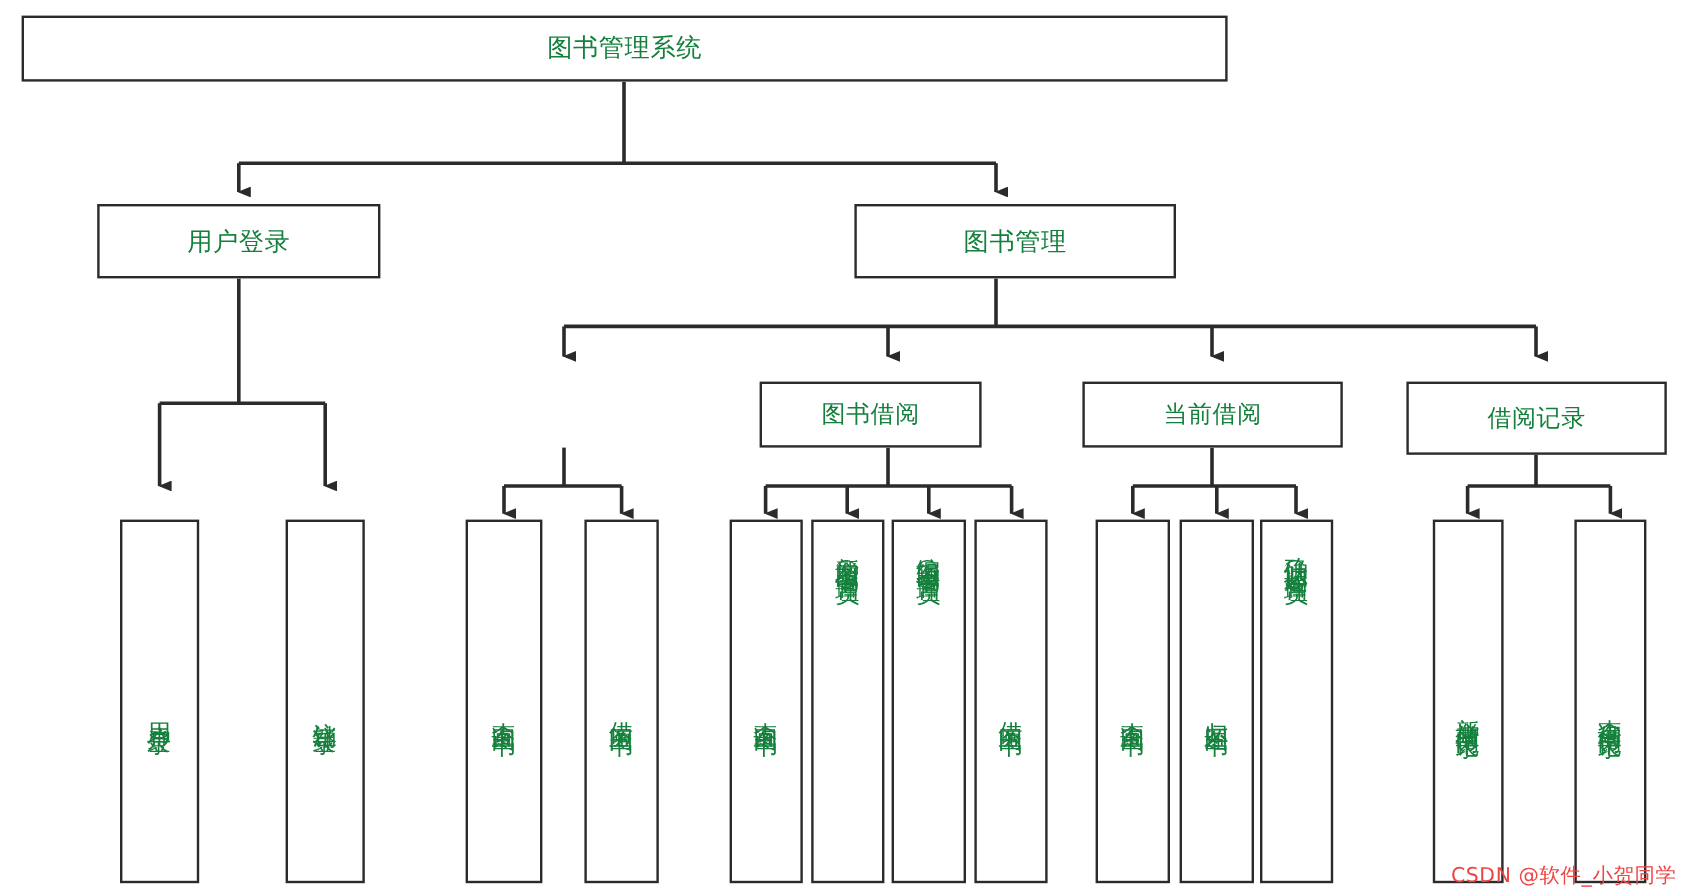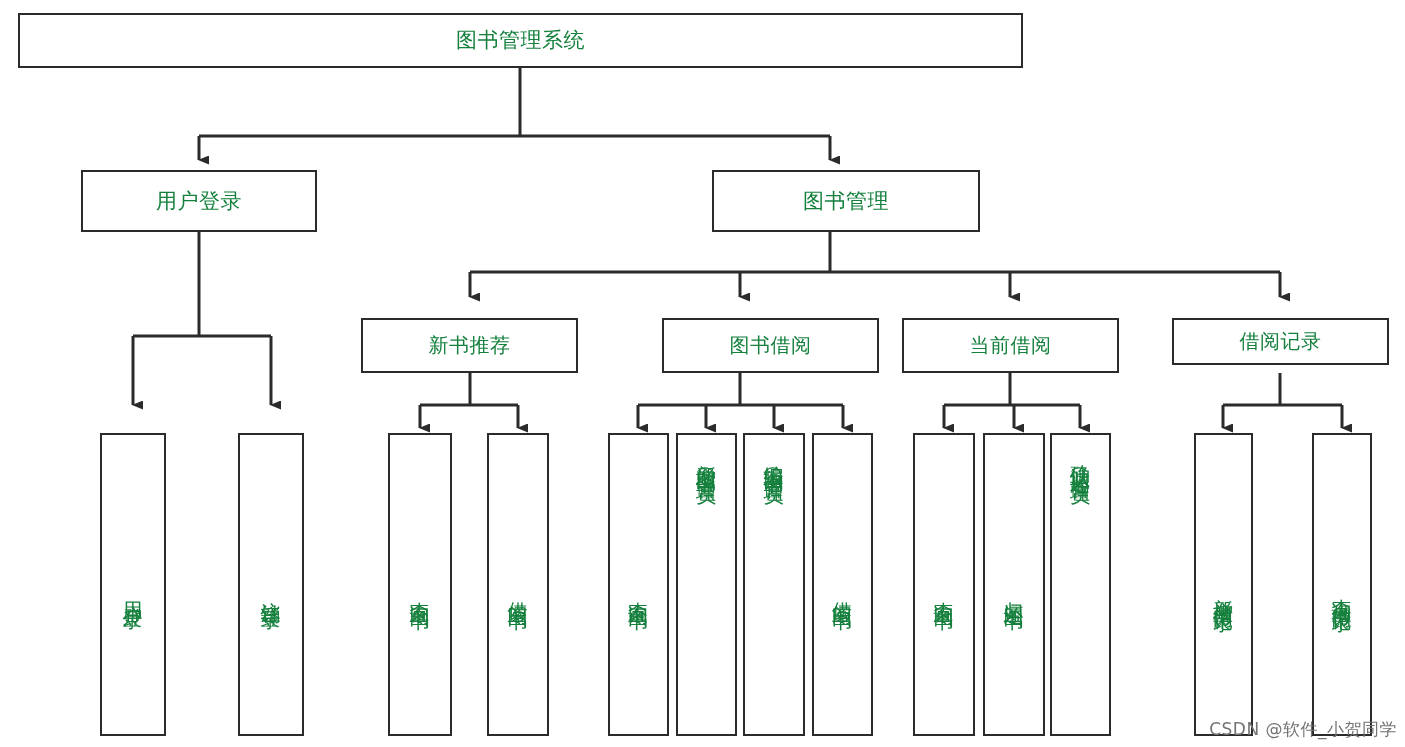--- a/index.html
+++ b/index.html
@@ -57,21 +57,21 @@
     max-height:100%;
   }
   .node.leaf.mid .node-label{
     align-self:center;
   }
   .watermark{
     position:absolute;
     right:8px;
     bottom:6px;
     font-size:17px;
-    color:#737373;
+    color:#ef4444;
     letter-spacing:0.5px;
     z-index:5;
     white-space:nowrap;
     pointer-events:none;
   }
 </style>
 </head>
 <body>
 
 <div id="stage">
@@ -134,33 +134,30 @@
   </div>
 
   <div class="node level2" style="left:81px;top:170px;width:236px;height:62px;">
     <span class="node-label">用户登录</span>
   </div>
 
   <div class="node level2" style="left:712px;top:170px;width:268px;height:62px;">
     <span class="node-label">图书管理</span>
   </div>
 
-  <div class="node level3" style="left:361px;top:318px;width:217px;height:55px;">
-    <span class="node-label">新书推荐</span>
-  </div>
-
-  <div class="node level3" style="left:633px;top:318px;width:217px;height:55px;margin-left:29px;">
+
+  <div class="node level3" style="left:633px;top:318px;width:185px;height:55px;">
     <span class="node-label">图书借阅</span>
   </div>
 
   <div class="node level3" style="left:902px;top:318px;width:217px;height:55px;">
     <span class="node-label">当前借阅</span>
   </div>
 
-  <div class="node level3" style="left:1172px;top:318px;width:217px;height:47px;">
+  <div class="node level3" style="left:1172px;top:318px;width:217px;height:61px;">
     <span class="node-label">借阅记录</span>
   </div>
 
   <div class="node leaf mid" style="left:100px;top:433px;width:66px;height:303px;">
     <span class="node-label">用户登录</span>
   </div>
 
   <div class="node leaf mid" style="left:238px;top:433px;width:66px;height:303px;">
     <span class="node-label">注销登录</span>
   </div>

